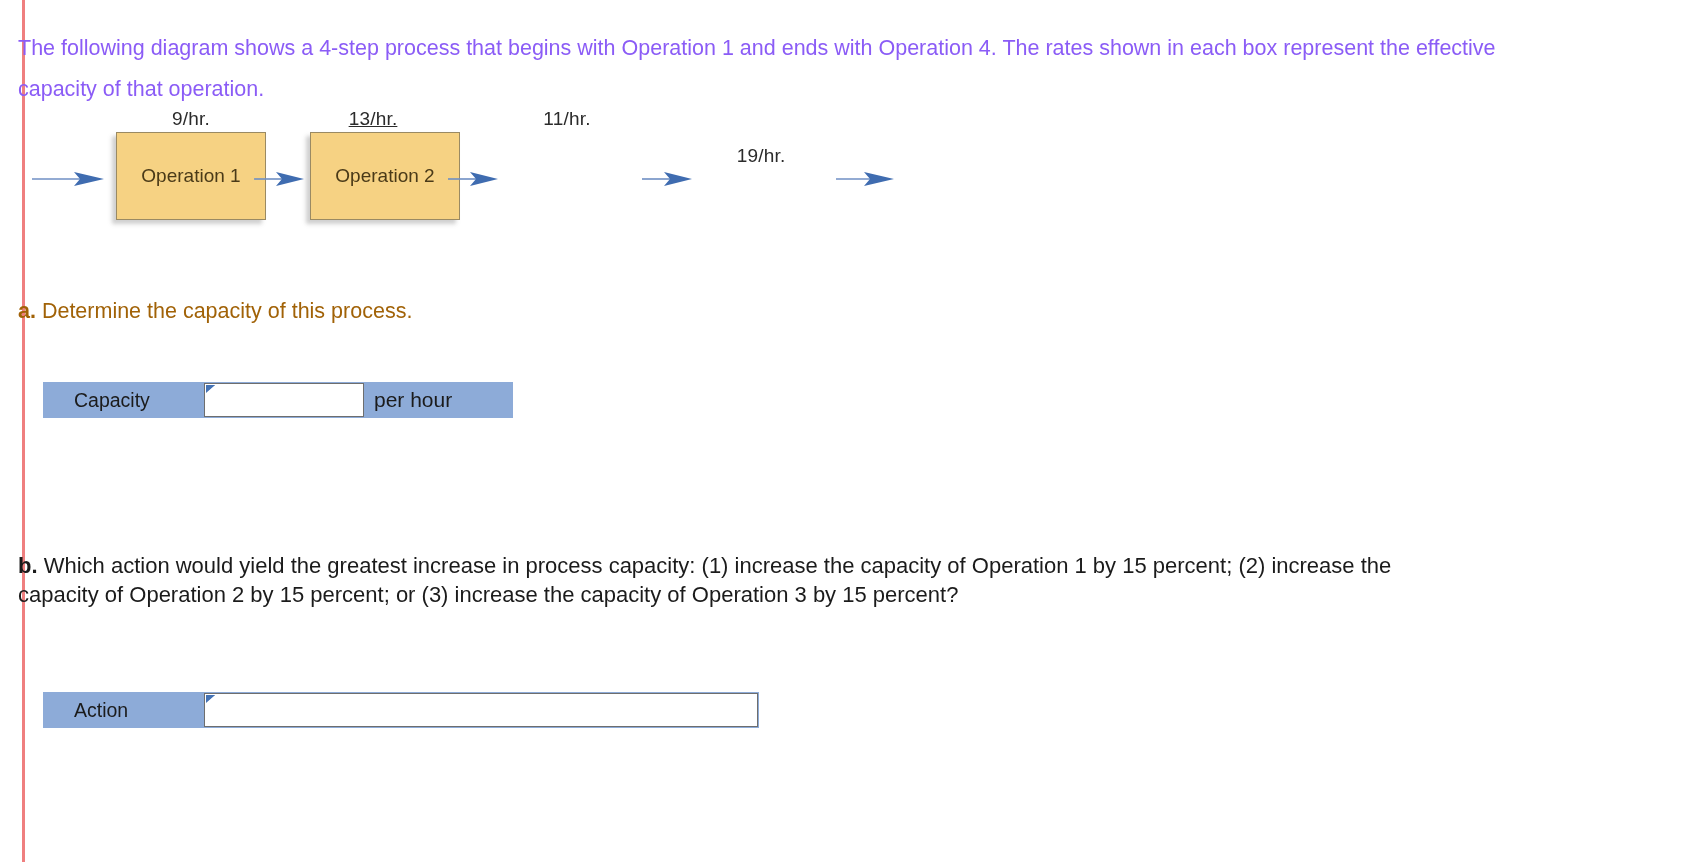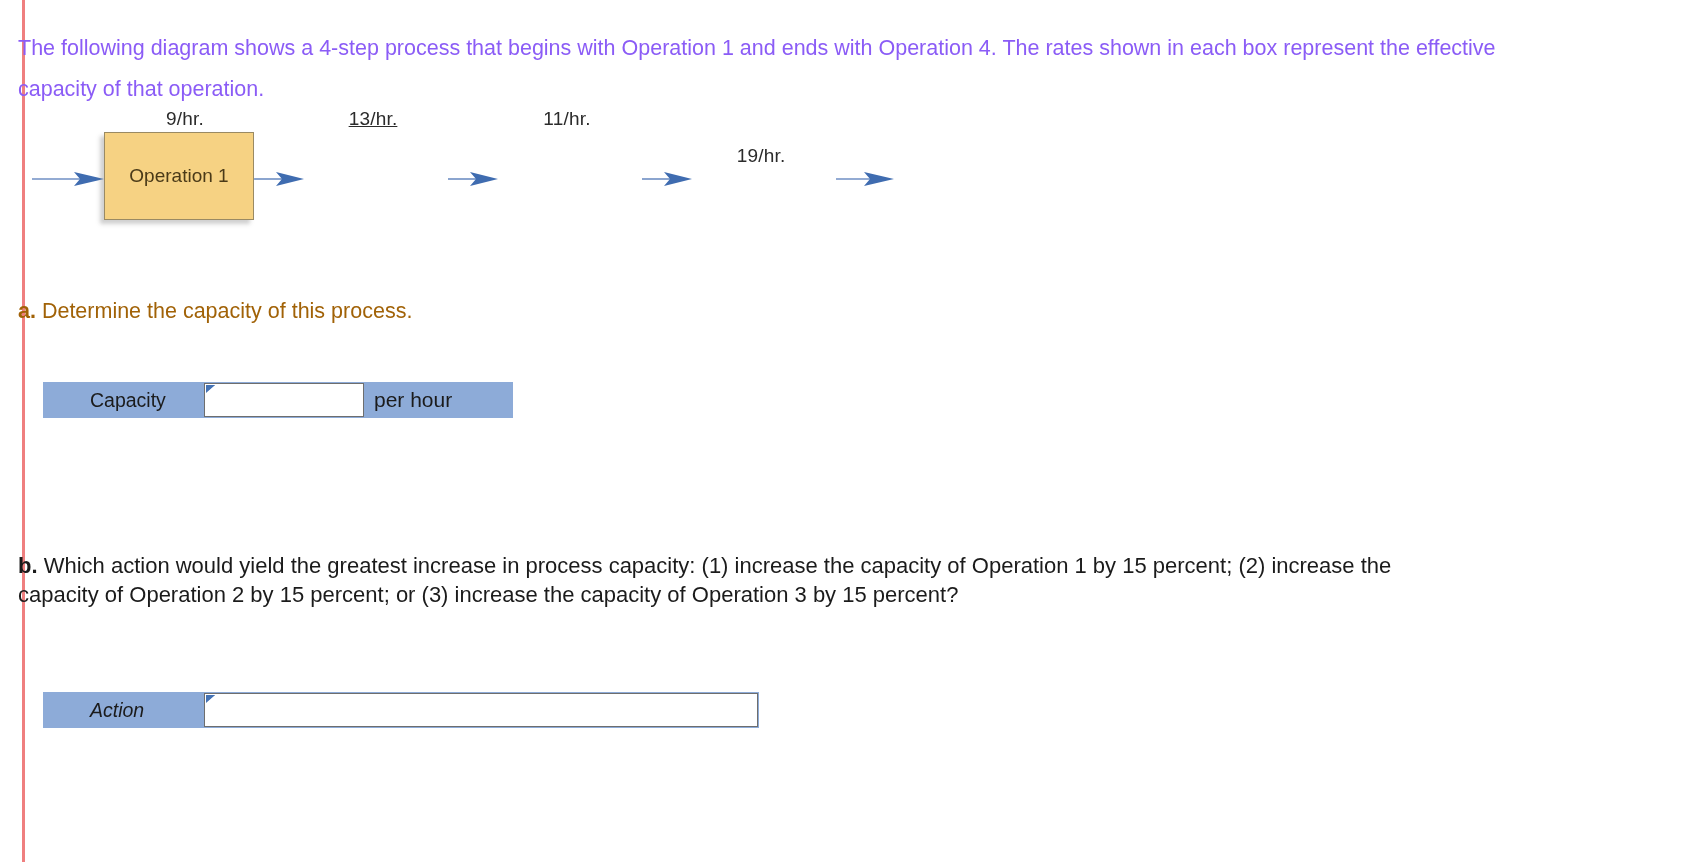--- a/index.html
+++ b/index.html
@@ -66,20 +66,21 @@
     top: 24px;
     width: 150px;
     height: 88px;
     background: #f6d283;
     border: 1px solid #9a8a63;
     box-shadow: -4px 4px 4px rgba(120,120,120,0.35);
     box-sizing: border-box;
     display: flex;
     align-items: center;
     justify-content: center;
+    margin-left: 12px;
   }
   .op-box span {
     font-size: 19px;
     color: #4a3a18;
     white-space: nowrap;
   }
   .arrow {
     position: absolute;
     top: 64px;
     height: 14px;
@@ -110,26 +111,26 @@
   .answer-row {
     position: absolute;
     display: flex;
     align-items: stretch;
     background: #8dabd8;
     border: 1px solid #8dabd8;
     box-sizing: border-box;
     height: 36px;
   }
   .answer-row.capacity-row { left: 25px; top: 382px; width: 470px; }
-  .answer-row.action-row   { left: 25px; top: 692px; width: 716px; font-style: italic; }
+  .answer-row.action-row   { left: 25px; top: 692px; width: 716px; }
 
   .ans-label {
     display: flex;
     align-items: center;
-    padding-left: 46px;
+    padding-left: 30px;
     font-size: 19.5px;
     color: #1b1b1b;
     box-sizing: border-box;
   }
   .capacity-row .ans-label { width: 160px; }
   .action-row   .ans-label { width: 160px; }
 
   .ans-input {
     position: relative;
     background: #ffffff;
@@ -186,33 +187,36 @@
 
   <div class="diagram">
 
     <div class="arrow" style="left:14px; width:72px;">
       <svg width="72" height="14" viewBox="0 0 72 14">
         <line x1="0" y1="7" x2="52" y2="7" stroke="#6f8fc4" stroke-width="1.6"></line>
         <polygon points="42,0 72,7 42,14 48,7" fill="#3f6cb0"></polygon>
       </svg>
     </div>
 
-    <div class="op-rate" style="left:90px;">9/hr.</div>
+    <div class="op-rate" style="left:96px;">9/hr.</div>
     <div class="op-box" style="left:86px;">
       <span>Operation 1</span>
     </div>
 
     <div class="arrow" style="left:236px; width:50px;">
       <svg width="50" height="14" viewBox="0 0 50 14">
         <line x1="0" y1="7" x2="32" y2="7" stroke="#6f8fc4" stroke-width="1.6"></line>
         <polygon points="22,0 50,7 22,14 28,7" fill="#3f6cb0"></polygon>
       </svg>
     </div>
 
     <div class="op-rate" style="left:278px;text-decoration:underline;">13/hr.</div>
+    <div class="op-box" style="left:280px;">
+      <span>Operation 2</span>
+    </div>
 
     <div class="arrow" style="left:430px; width:50px;">
       <svg width="50" height="14" viewBox="0 0 50 14">
         <line x1="0" y1="7" x2="32" y2="7" stroke="#6f8fc4" stroke-width="1.6"></line>
         <polygon points="22,0 50,7 22,14 28,7" fill="#3f6cb0"></polygon>
       </svg>
     </div>
 
     <div class="op-rate" style="left:472px;">11/hr.</div>
 

